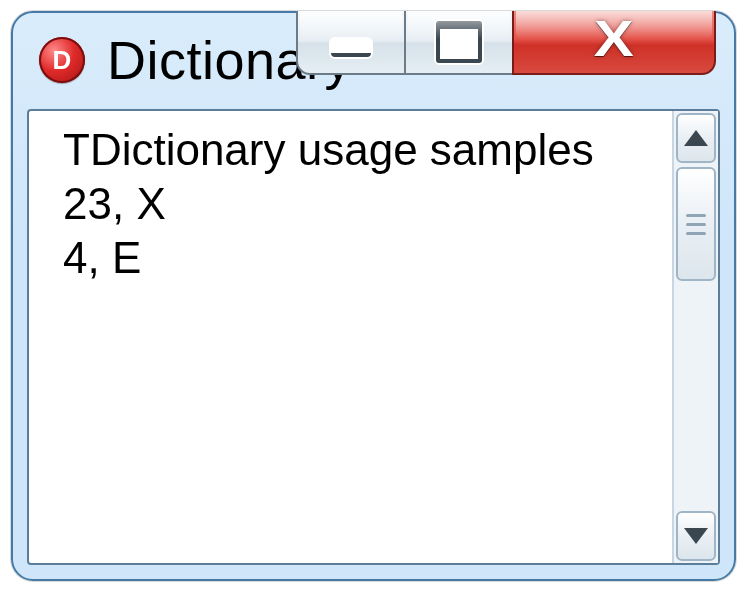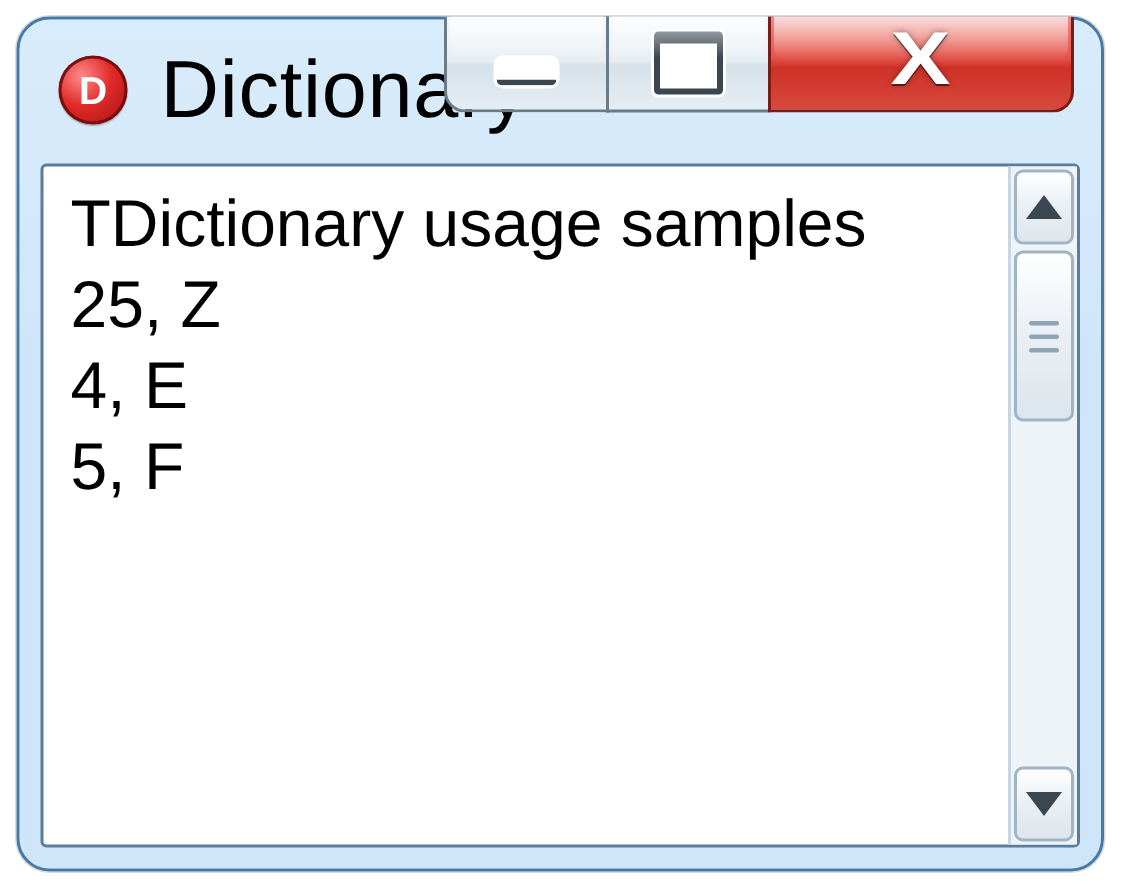--- a/index.html
+++ b/index.html
@@ -142,20 +142,21 @@
     position: absolute;
     left: 14px;
     right: 14px;
     top: 96px;
     bottom: 14px;
     background: #ffffff;
     border: 2px solid #5b7d99;
     border-radius: 4px;
     box-sizing: border-box;
     display: flex;
+    padding-left: 16px;
   }
 
   .content {
     flex: 1 1 auto;
     padding: 12px 12px 12px 18px;
     font-family: Tahoma, "Segoe UI", Arial, sans-serif;
     font-size: 44px;
     line-height: 54px;
     color: #000;
     overflow: hidden;
@@ -242,23 +243,22 @@
       <div class="cap-btn cap-close">
         <div class="inner-shine"></div>
         <span class="close-glyph">X</span>
       </div>
     </div>
   </div>
 
   <div class="client">
     <div class="content">
       <span class="line">TDictionary usage samples</span>
-      <span class="line">25, Z</span>
+      <span class="line">23, X</span>
       <span class="line">4, E</span>
-      <span class="line">5, F</span>
     </div>
 
     <div class="vscroll">
       <div class="sb-btn">
         <div class="arrow-up"></div>
       </div>
       <div class="sb-track">
         <div class="sb-thumb">
           <div class="grip"></div>
           <div class="grip"></div>

